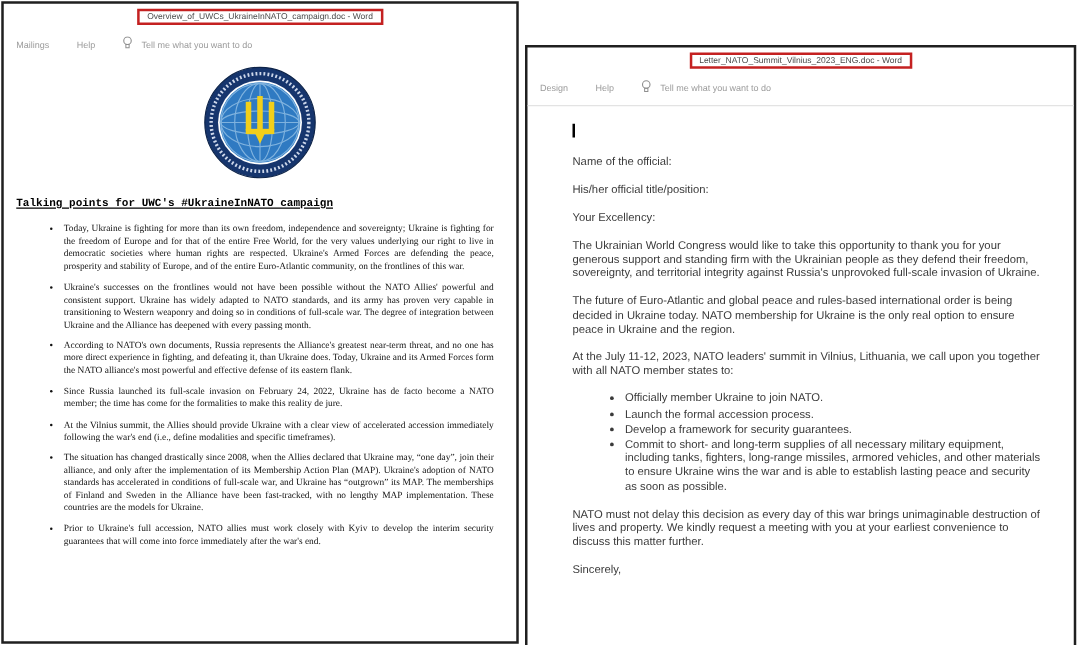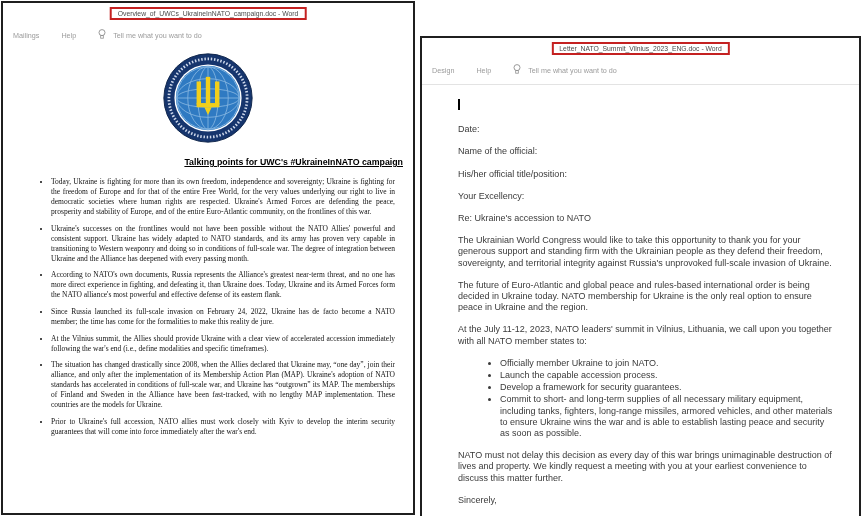--- a/index.html
+++ b/index.html
@@ -26,21 +26,21 @@
     font-size:7.2px;color:#9b9b9b;
     filter:blur(0.55px);
   }
   .ribbon .tab{margin-right:22px;}
   .ribbon .bulb{margin-right:7px;filter:none;}
   #right-window .ribbon{border-bottom:1px solid #e3e3e3;}
 
   
   .logo-wrap{text-align:center;margin-top:3px;}
   .doc-heading{
-    text-align:right;font-family:Liberation Sans, sans-serif;
+    text-align:left;font-family:Liberation Mono, monospace;
     font-weight:bold;text-decoration:underline;
     font-size:8.8px;color:#000;margin:9px 10px 0 10px;
   }
   .left-bullets{
     font-family:"Liberation Serif",serif;font-size:7.5px;line-height:1.34;
     color:#111;text-align:justify;
     margin:10px 18px 8px 36px;padding:0 0 0 12px;
   }
   .left-bullets li{margin-bottom:6.5px;}
 
@@ -135,34 +135,32 @@
           <rect x="2.7" y="6.6" width="2.6" height="2.6" fill="none" stroke="#8f8f8f" stroke-width="0.8"></rect>
         </svg>
     </span>
     <span>Tell me what you want to do</span>
   </div>
 
   <div class="letter">
     <div><span class="cursor"></span></div>
 
     <div class="hdr-block">
-      <p class="hdr-line">Date:</p>
       <p class="hdr-line">Name of the official:</p>
       <p class="hdr-line">His/her official title/position:</p>
     </div>
 
     <p>Your Excellency:</p>
-    <p>Re: Ukraine's accession to NATO</p>
     <p>The Ukrainian World Congress would like to take this opportunity to thank you for your generous support and standing firm with the Ukrainian people as they defend their freedom, sovereignty, and territorial integrity against Russia's unprovoked full-scale invasion of Ukraine.</p>
     <p>The future of Euro-Atlantic and global peace and rules-based international order is being decided in Ukraine today. NATO membership for Ukraine is the only real option to ensure peace in Ukraine and the region.</p>
     <p>At the July 11-12, 2023, NATO leaders' summit in Vilnius, Lithuania, we call upon you together with all NATO member states to:</p>
 
     <ul class="right-bullets">
       <li>Officially member Ukraine to join NATO.</li>
-      <li>Launch the capable accession process.</li>
+      <li>Launch the formal accession process.</li>
       <li>Develop a framework for security guarantees.</li>
       <li>Commit to short- and long-term supplies of all necessary military equipment, including tanks, fighters, long-range missiles, armored vehicles, and other materials to ensure Ukraine wins the war and is able to establish lasting peace and security as soon as possible.</li>
     </ul>
 
     <p>NATO must not delay this decision as every day of this war brings unimaginable destruction of lives and property. We kindly request a meeting with you at your earliest convenience to discuss this matter further.</p>
     <p>Sincerely,</p>
   </div>
 </div>
 
 </body></html>

